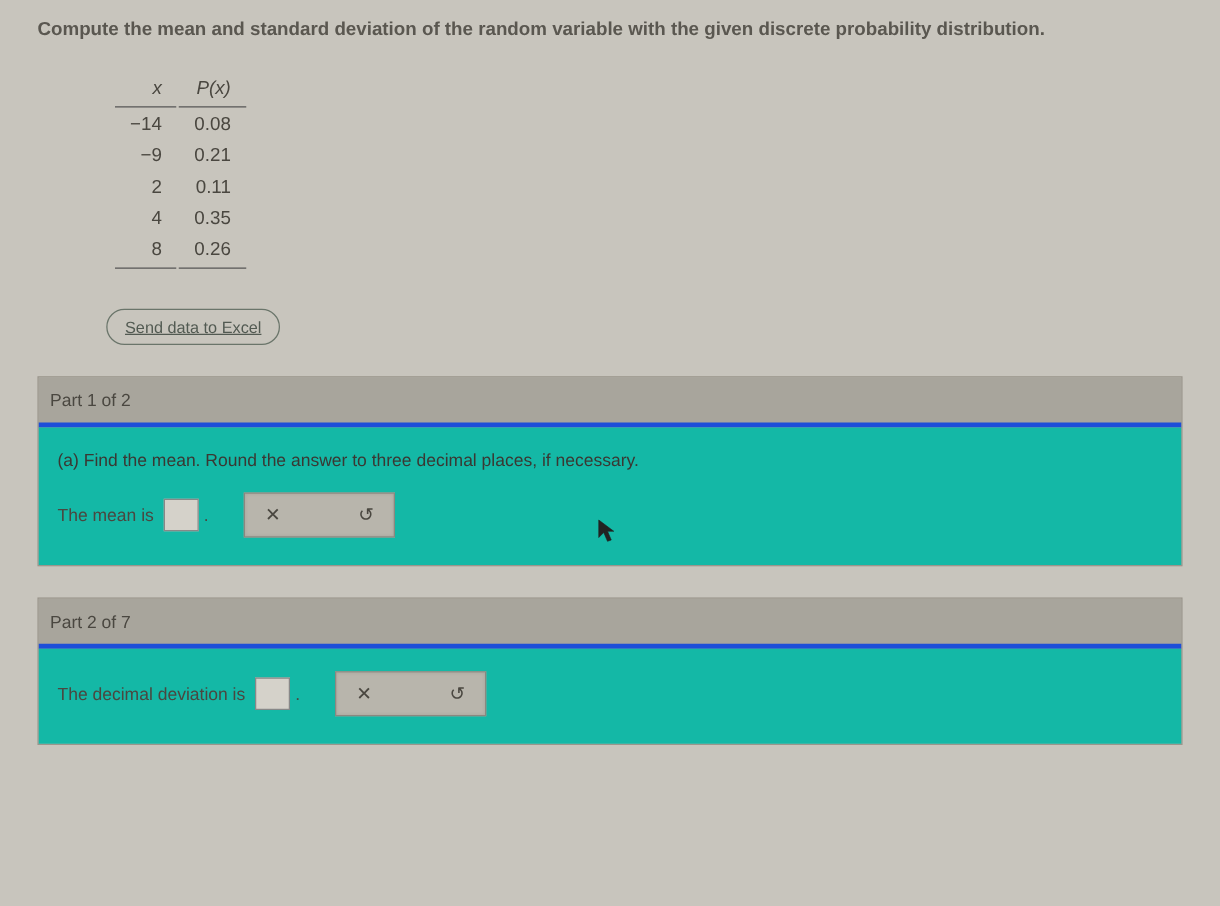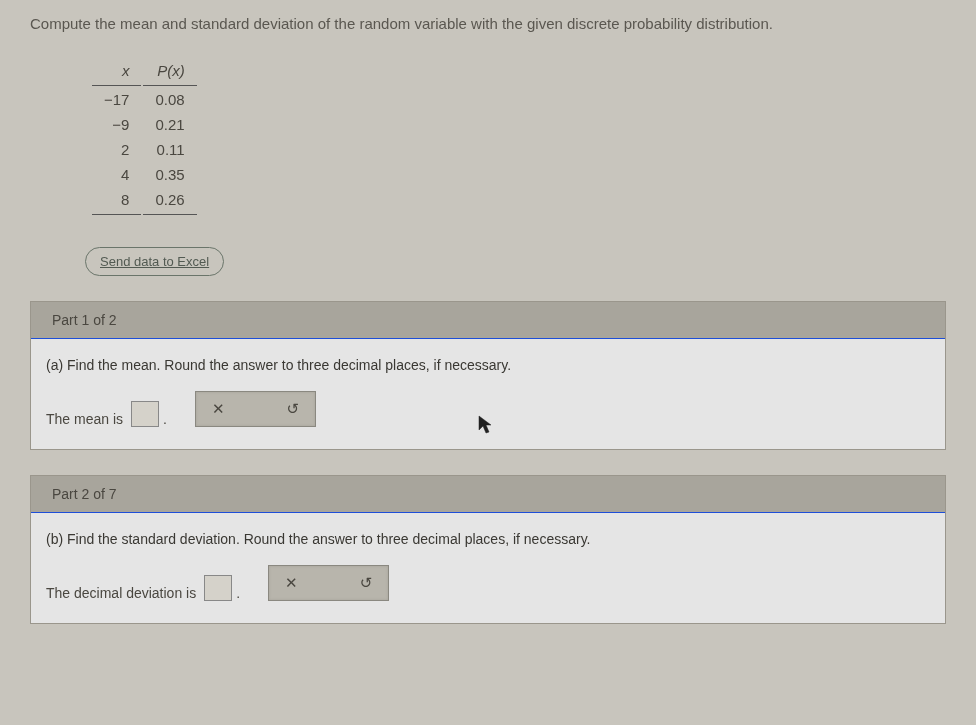--- a/index.html
+++ b/index.html
@@ -15,20 +15,21 @@
       padding: 15px 30px;
       color: #3a3833;
       position: relative;
       overflow: hidden;
     }
     .prompt {
       font-size: 15px;
       color: #5a5750;
       margin-bottom: 25px;
       filter: blur(0.3px);
+      font-weight: bold;
     }
     .data-table {
       margin-left: 60px;
       margin-bottom: 30px;
       font-size: 15px;
       color: #4a4740;
     }
     .data-table td {
       padding: 3px 12px;
       text-align: right;
@@ -55,37 +56,37 @@
       cursor: pointer;
       text-decoration: underline;
     }
     .part-section {
       background: #bdb9b1;
       border: 1px solid #9a968c;
       margin-bottom: 25px;
     }
     .part-header {
       background: #a8a59c;
-      padding: 10px 21px;
-      font-size: 14px;
-      color: #4a4740;
-      border-bottom: 1px solid #1d4ed8;
+      padding: 10px 9px;
+      font-size: 14px;
+      color: #4a4740;
+      border-bottom: 4px solid #1d4ed8;
     }
     .part-body {
       padding: 18px 15px 22px 15px;
-      background: #e5e5e5;
+      background: #14b8a6;
     }
     .part-question {
       font-size: 14px;
       color: #3a3833;
       margin-bottom: 18px;
     }
     .answer-row {
       display: flex;
-      align-items: flex-end;
+      align-items: center;
       gap: 8px;
       font-size: 14px;
       color: #4a4740;
     }
     .answer-input {
       width: 28px;
       height: 26px;
       border: 1px solid #888;
       background: #d5d2ca;
       text-align: center;
@@ -129,21 +130,21 @@
 
 <div class="prompt">Compute the mean and standard deviation of the random variable with the given discrete probability distribution.</div>
 
 <table class="data-table">
   <tbody>
       <tr class="header-row">
     <td>x</td>
     <td><span style="font-style:italic">P</span>(<span style="font-style:italic">x</span>)</td>
   </tr>
   <tr>
-    <td>−17</td>
+    <td>−14</td>
     <td>0.08</td>
   </tr>
   <tr>
     <td>−9</td>
     <td>0.21</td>
   </tr>
   <tr>
     <td>2</td>
     <td>0.11</td>
   </tr>
@@ -172,21 +173,20 @@
         <button class="action-btn">✕</button>
         <button class="action-btn">↺</button>
       </div>
     </div>
   </div>
 </div>
 
 <div class="part-section">
   <div class="part-header">Part 2 of 7</div>
   <div class="part-body">
-    <div class="part-question">(b) Find the standard deviation. Round the answer to three decimal places, if necessary.</div>
     <div class="answer-row">
       <span>The decimal deviation is</span>
       <input class="answer-input" value="" style="">
       <span class="period-after">.</span>
       <div class="action-box">
         <button class="action-btn">✕</button>
         <button class="action-btn">↺</button>
       </div>
     </div>
   </div>

